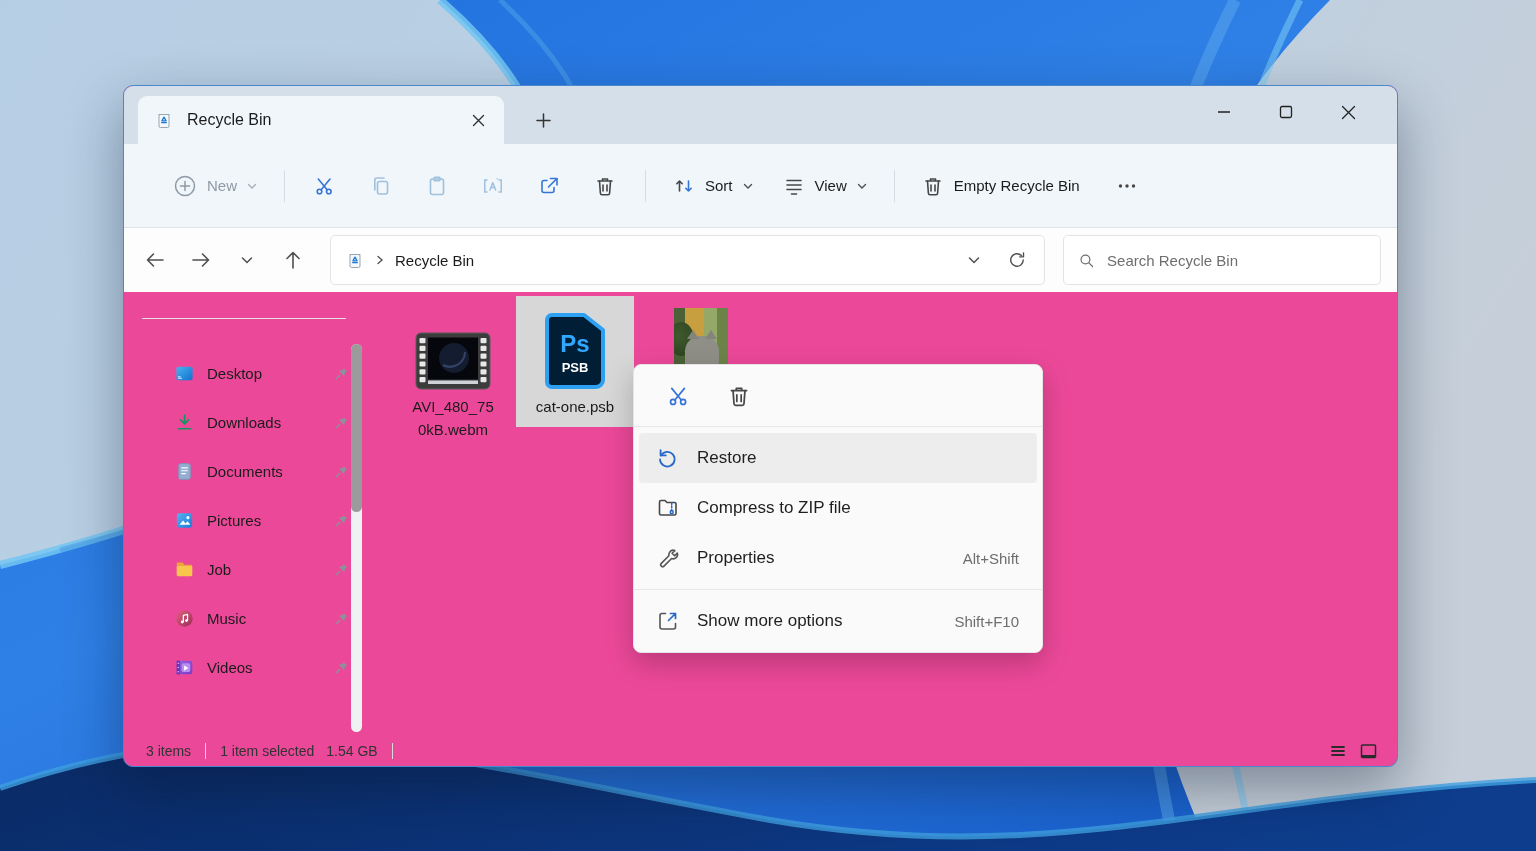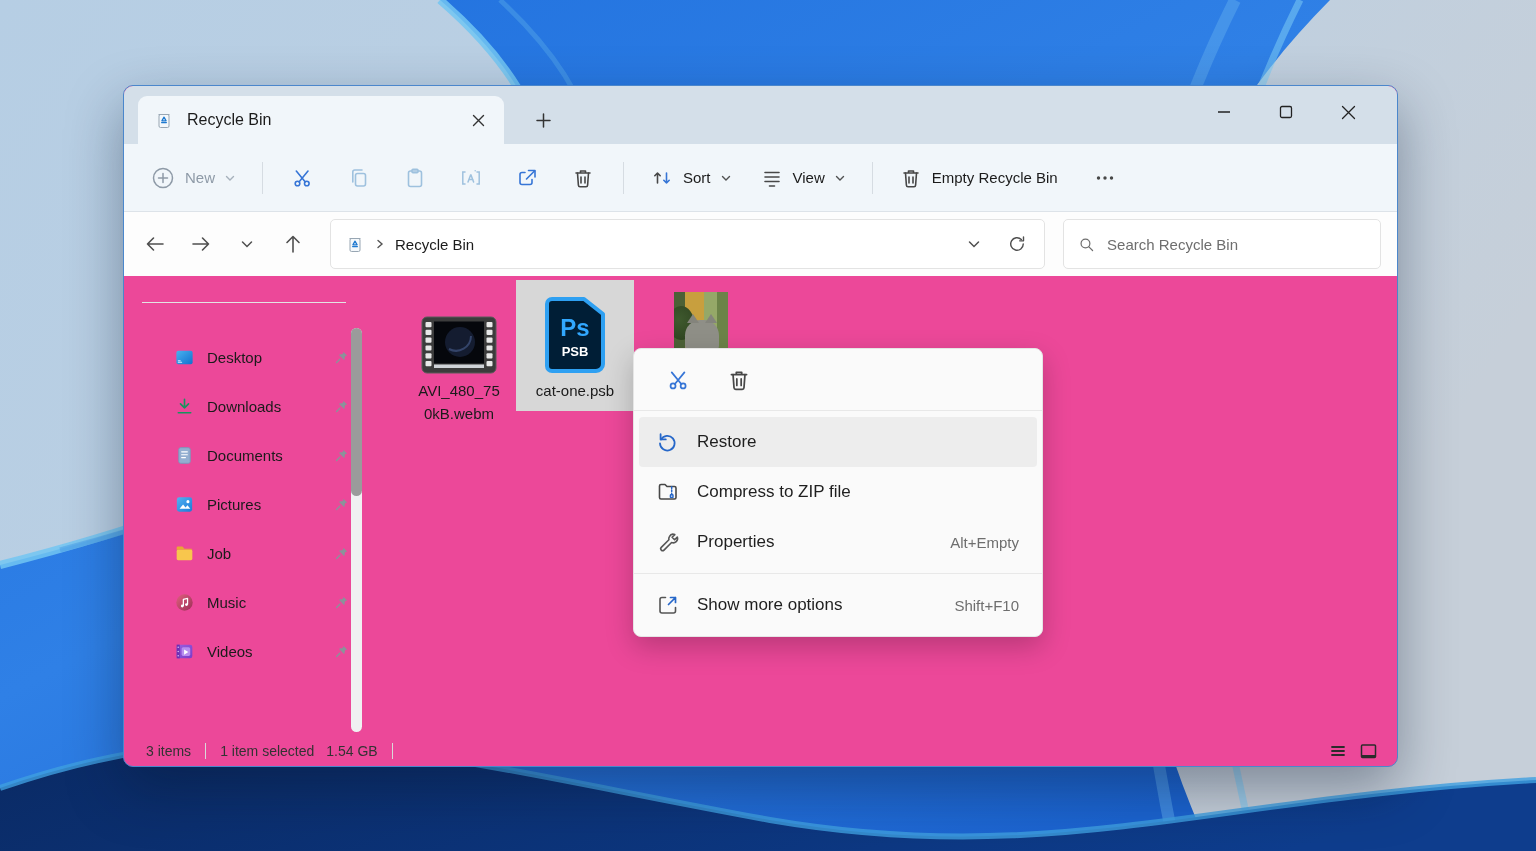--- a/index.html
+++ b/index.html
@@ -23,21 +23,21 @@
     width:366px; height:48px; background:#f1f6fa; border-radius:9px 9px 0 0;
     display:flex; align-items:center; padding:0 12px 0 16px; gap:13px;
   }
   .tab-title { font-size:16px; color:#1b1b1b; flex:1; }
   .tab-close { width:28px; height:28px; border-radius:5px; display:flex; align-items:center; justify-content:center; color:#333; }
   .newtab { width:34px; height:34px; margin:0 0 7px 22px; display:flex; align-items:center; justify-content:center; color:#333; }
   .wincontrols { position:absolute; right:18px; top:6px; display:flex; }
   .wbtn { width:62px; height:40px; display:flex; align-items:center; justify-content:center; color:#222; }
 
   
-  .toolbar { height:68px; background:#f1f6fa; border-bottom:1px solid #dde3e9; display:flex; align-items:center; padding:0 10px 0 14px; gap:4px; flex:0 0 auto; }
+  .toolbar { height:84px; background:#f1f6fa; border-bottom:1px solid #dde3e9; display:flex; align-items:center; padding:0 10px 0 36px; gap:4px; flex:0 0 auto; }
   .tbtn { display:flex; align-items:center; gap:9px; padding:9px 12px; border-radius:5px; color:#1b1b1b; font-size:15px; }
   .tbtn.disabled { color:#8e9aa7; }
   .icon-btn { padding:9px 14px; }
   .tdiv { width:1px; height:32px; background:#d6dce2; margin:0 10px; }
   .chev { color:inherit; opacity:.75; }
 
   
   .addressrow { height:64px; background:#fdfdfd; display:flex; align-items:center; padding:0 16px 0 10px; gap:4px; flex:0 0 auto; }
   .navbtn { width:42px; height:40px; display:flex; align-items:center; justify-content:center; color:#4f4f4f; border-radius:5px; }
   .addressbar {
@@ -443,21 +443,21 @@
         </div>
       </div>
 
       <div class="sb-scroll">
         <div class="sb-thumb"></div>
       </div>
     </div>
 
     <div class="main">
 
-      <div class="tile" style="left:36px; top:4px;">
+      <div class="tile" style="left:30px; top:4px;">
         <div class="icon-area">
           <svg width="76" height="58" viewBox="0 0 76 58">
               <rect x="1" y="1" width="74" height="56" rx="5" fill="#3c3c3c" stroke="#5a5a5a"></rect>
               <g fill="#e8e8e8">
                 <rect x="4.5" y="6" width="6" height="5.2" rx="1"></rect>
                 <rect x="4.5" y="13.8" width="6" height="5.2" rx="1"></rect>
                 <rect x="4.5" y="21.6" width="6" height="5.2" rx="1"></rect>
                 <rect x="4.5" y="29.4" width="6" height="5.2" rx="1"></rect>
                 <rect x="4.5" y="37.2" width="6" height="5.2" rx="1"></rect>
                 <rect x="4.5" y="45" width="6" height="5.2" rx="1"></rect>
@@ -531,21 +531,21 @@
                 <rect x="14.4" y="14.8" width="2.6" height="2.6" rx="0.5" stroke="#2667c9" stroke-width="1.4"></rect>
               </svg>
             <span class="milbl">Compress to ZIP file</span>
             <span class="sc"></span>
           </div>
           <div class="mi">
             <svg width="24" height="24" viewBox="0 0 24 24" fill="none" stroke="#555" stroke-width="1.6" stroke-linecap="round" stroke-linejoin="round">
                 <path d="M13.4 6.6a4.3 4.3 0 0 1 5.4-2l-2.7 2.7 2.5 2.5 2.7-2.7a4.3 4.3 0 0 1-5.7 5.4L8 20.1a1.9 1.9 0 0 1-2.7-2.7l7.6-7.6a4.3 4.3 0 0 1 .5-3.2z"></path>
               </svg>
             <span class="milbl">Properties</span>
-            <span class="sc">Alt+Empty</span>
+            <span class="sc">Alt+Shift</span>
           </div>
           <div class="mdiv"></div>
           <div class="mi">
             <svg width="24" height="24" viewBox="0 0 24 24" fill="none" stroke-linecap="round" stroke-linejoin="round">
                 <path d="M9.5 4.5H6a2 2 0 0 0-2 2V18a2 2 0 0 0 2 2h11.5a2 2 0 0 0 2-2v-3.5" stroke="#555" stroke-width="1.6"></path>
                 <path d="M12.5 11.5 19.5 4.5M14.5 4.5h5v5" stroke="#2667c9" stroke-width="1.7"></path>
               </svg>
             <span class="milbl">Show more options</span>
             <span class="sc">Shift+F10</span>
           </div>

